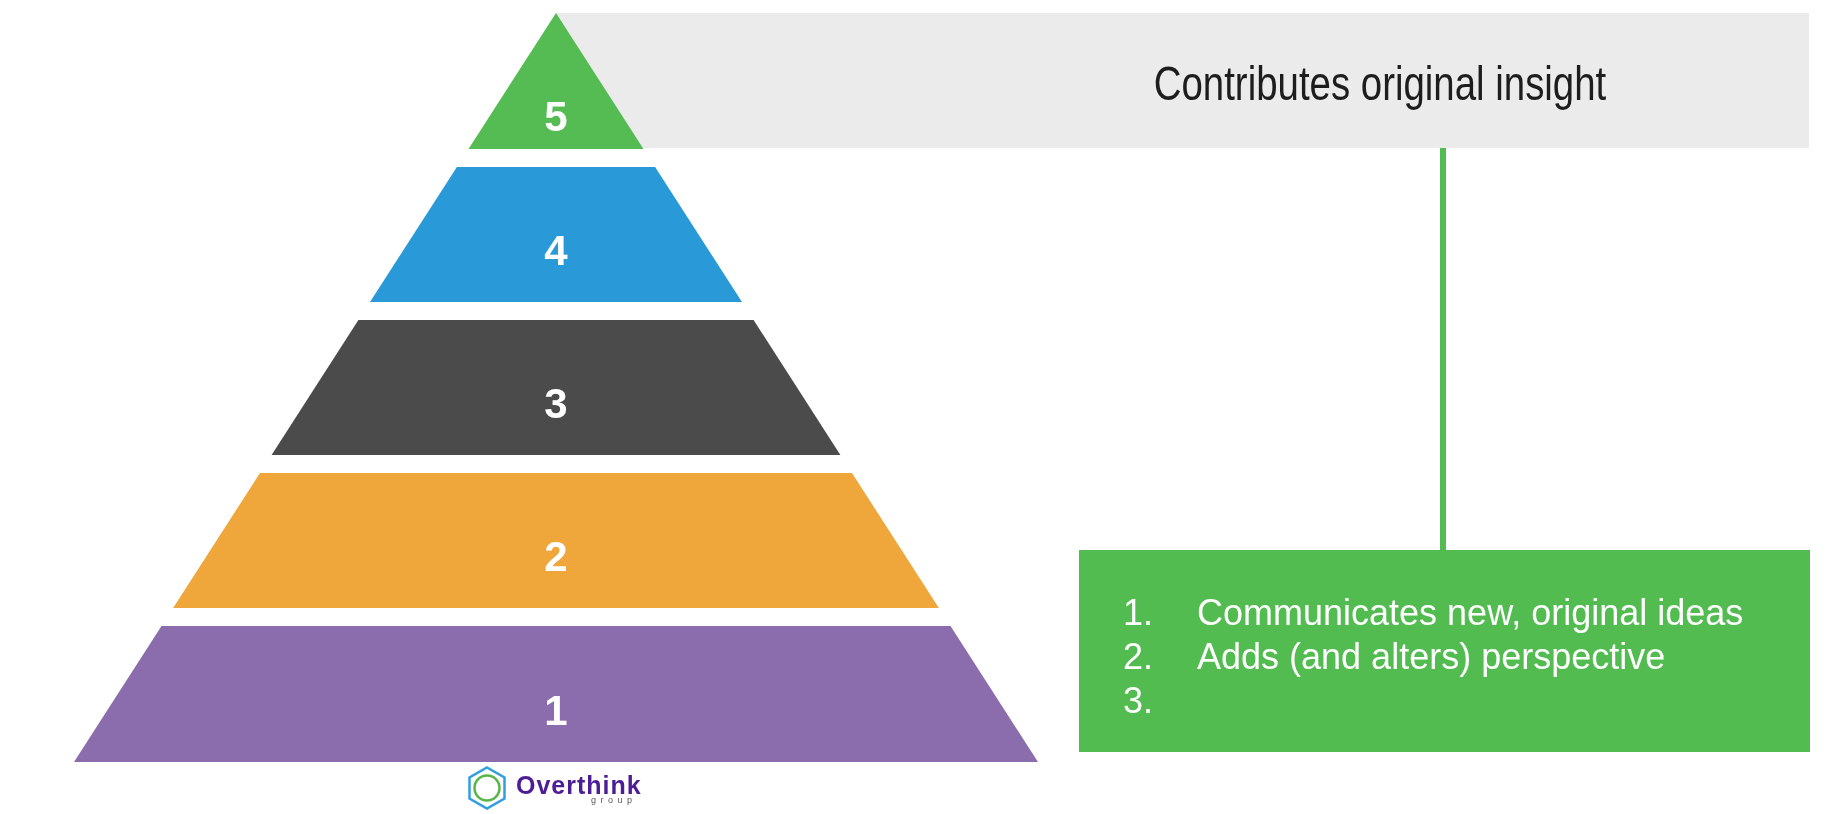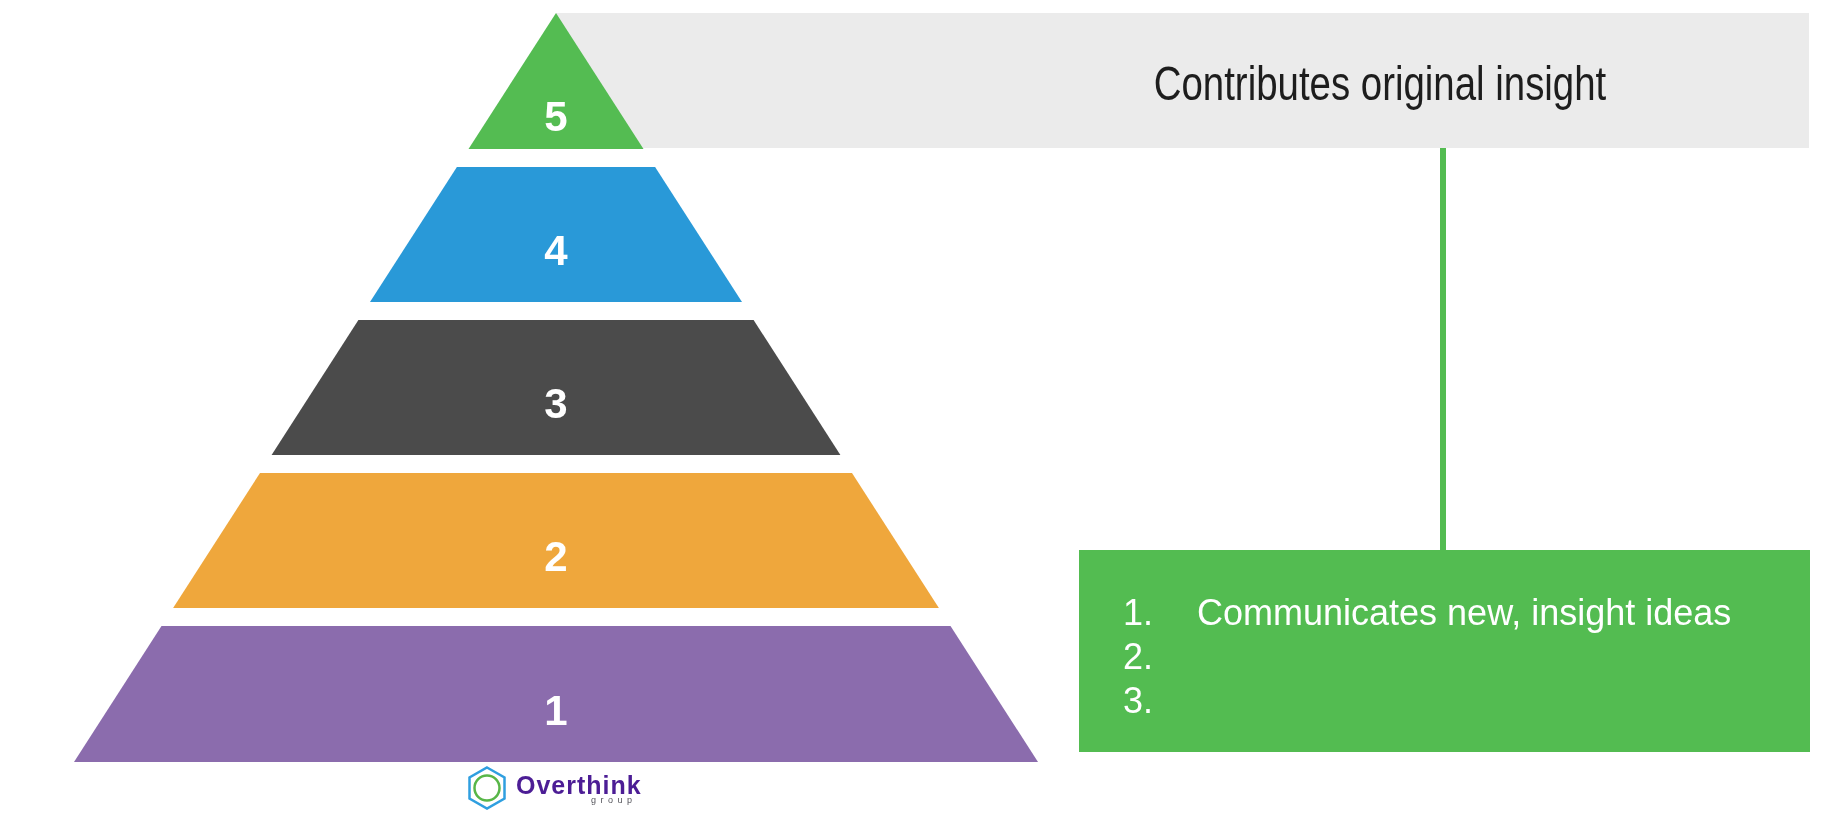--- a/index.html
+++ b/index.html
@@ -124,24 +124,25 @@
 
 <div class="abs band" style="background: rgb(235, 235, 235);"></div>
 <div class="abs headline" style="color: rgb(29, 29, 29);">Contributes original insight</div>
 
 <div class="abs connector" style="background: rgb(83, 188, 81);"></div>
 
 <div class="abs callout-box" style="background: rgb(83, 188, 81);">
   <ol class="callout-list">
     <li>
       <span class="num">1.</span>
-      <span>Communicates new, insight ideas</span>
+      <span>Communicates new, original ideas</span>
     </li>
     <li>
       <span class="num">2.</span>
+      <span>Adds (and alters) perspective</span>
     </li>
     <li>
       <span class="num">3.</span>
     </li>
   </ol>
 </div>
 
 <div class="abs pyramid">
   <svg width="964" height="749" viewBox="0 0 964 749" xmlns="http://www.w3.org/2000/svg">
     <polygon points="482,0 569.5,136 394.5,136" fill="#54bc52"></polygon>

